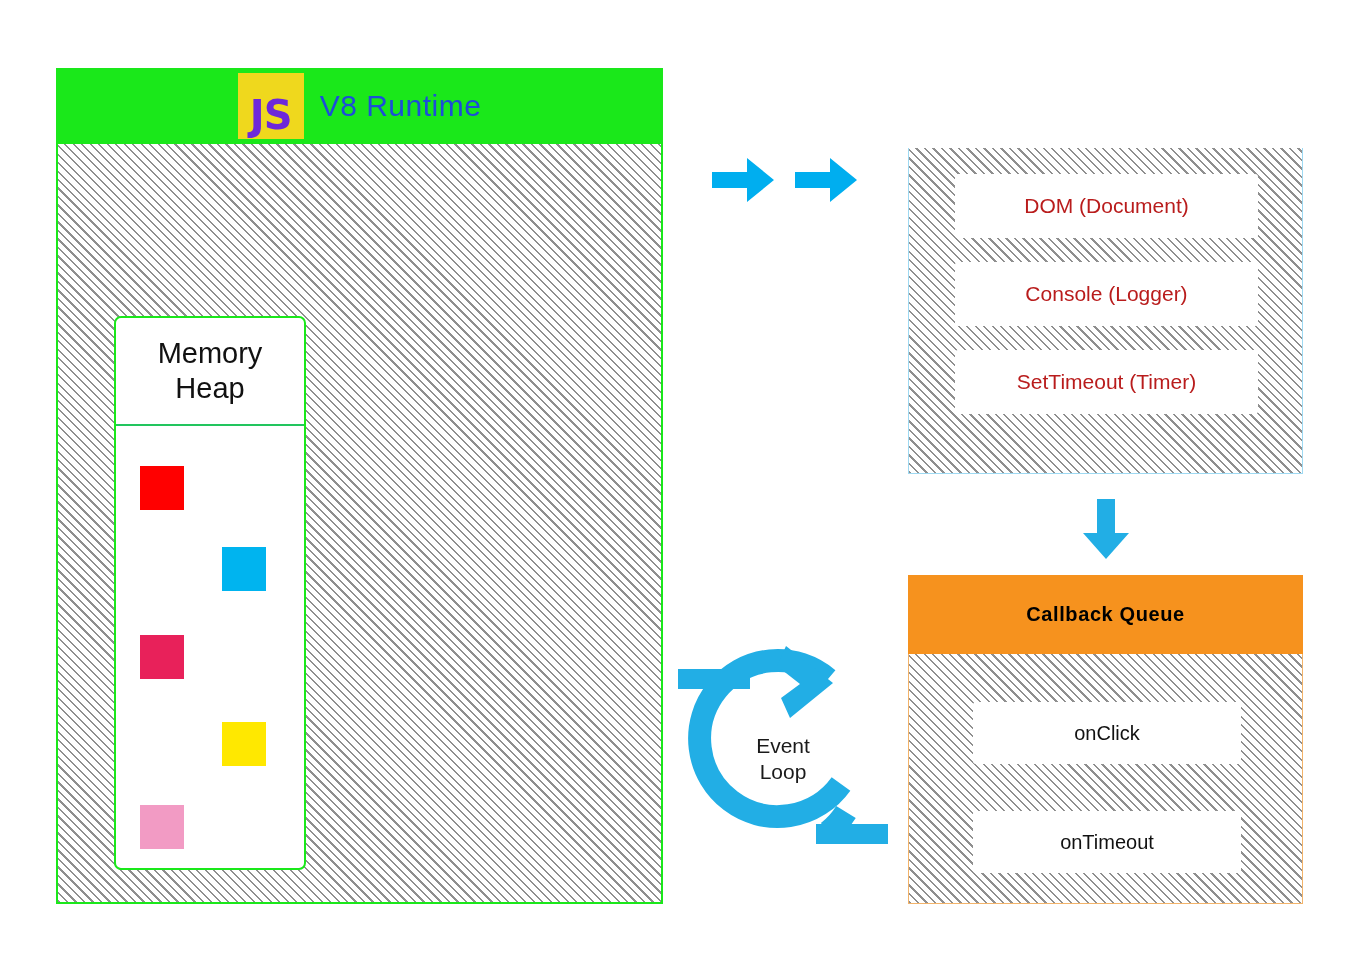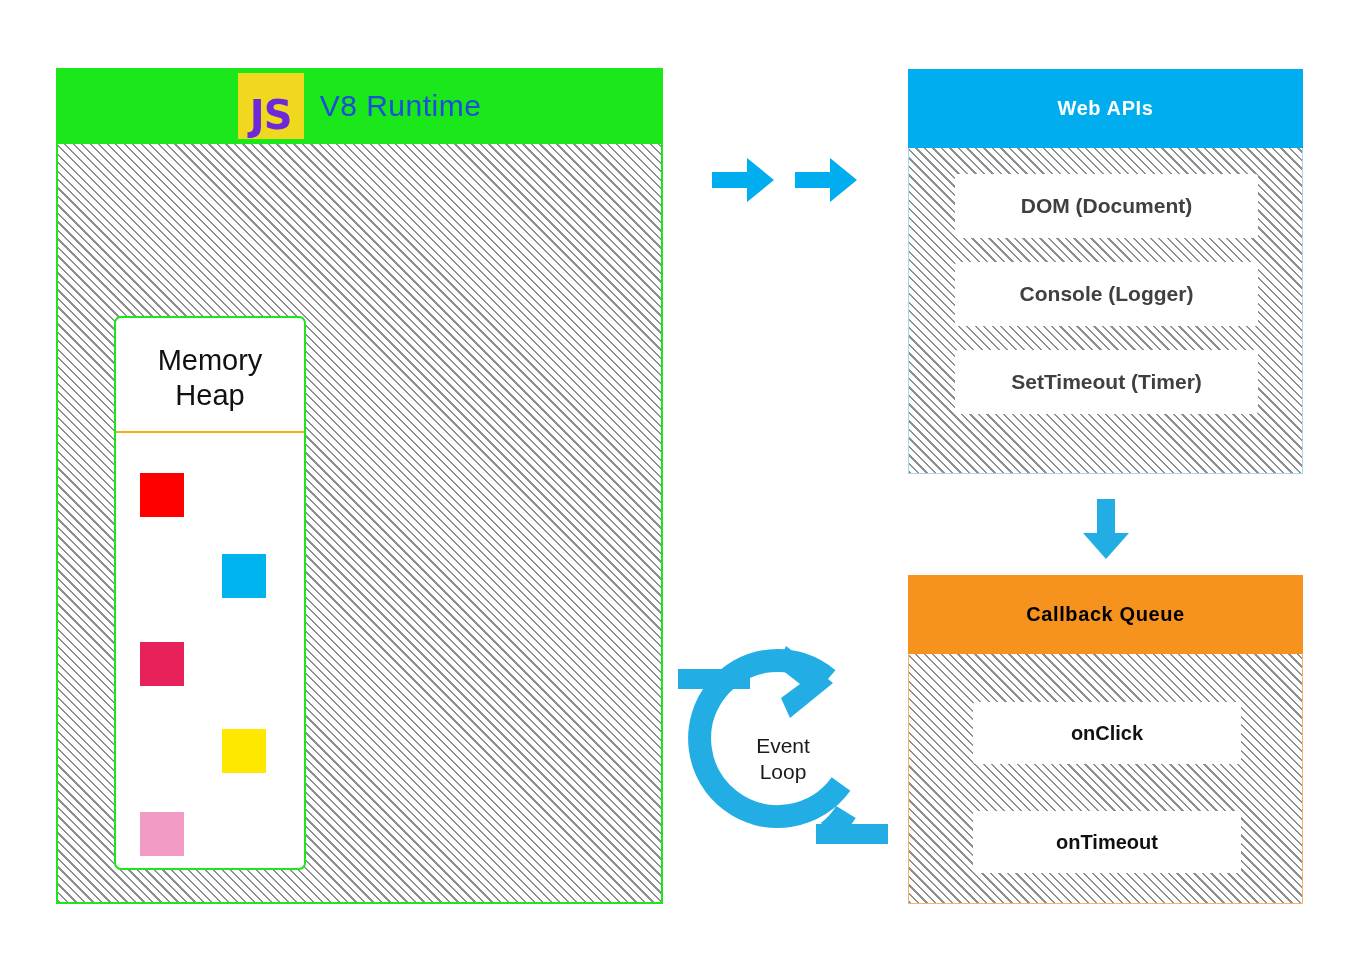--- a/index.html
+++ b/index.html
@@ -47,24 +47,23 @@
     border:2px solid #1AE81A; border-top:none;
   }
 
   
   .inner-box{
     position:absolute; background:#ffffff;
     border:2px solid #1AE81A; border-radius:7px;
     box-sizing:border-box; overflow:hidden;
   }
   .inner-box .ib-head{
-    height:108px; border-bottom:2px solid #eab308;
+    height:108px; border-bottom:2px solid #22c55e;
     display:flex;flex-direction:column;align-items:center;justify-content:center;
     box-sizing:border-box;
-    margin-top:7px;
   }
   .ib-head .ln{font-size:29px;color:#111111;line-height:1.2;}
   .inner-box .ib-body{position:relative;height:calc(100% - 108px);}
 
   #memory-heap{ left:56px; top:172px; width:192px; height:554px; }
   #call-stack { left:359px; top:172px; width:189px; height:554px; }
 
   
   .heap-block{position:absolute;width:44px;height:44px;}
 
@@ -90,41 +89,41 @@
   }
   #webapis-header .ttl{color:#ffffff;font-size:20px;letter-spacing:.6px;font-weight:bold;}
   #webapis-body{
     position:absolute;left:0;top:79px;width:100%;height:326px;
     box-sizing:border-box;border:1px solid #9ED9F2;border-top:none;
   }
   .api-item{
     position:absolute;left:46px;width:303px;height:64px;background:#ffffff;
     display:flex;align-items:center;justify-content:center;border-radius:3px;
   }
-  .api-item .lbl{font-size:21px;color:#404040;font-weight:bold;}
+  .api-item .lbl{font-size:21px;color:#b91c1c;}
 
   
   #queue-panel{
     position:absolute; left:908px; top:575px; width:395px; height:329px;
     box-sizing:border-box;
   }
   #queue-header{
     position:absolute;left:0;top:0;width:100%;height:79px;background:#F6921E;
     display:flex;align-items:center;justify-content:center;
   }
   #queue-header .ttl{color:#000000;font-size:20px;letter-spacing:.6px;font-weight:bold;}
   #queue-body{
     position:absolute;left:0;top:79px;width:100%;height:250px;
     box-sizing:border-box;border:1px solid #F2B36A;border-top:none;
   }
   .queue-item{
     position:absolute;left:64px;width:268px;height:62px;background:#ffffff;
     display:flex;align-items:center;justify-content:center;border-radius:3px;
   }
-  .queue-item .lbl{font-size:20px;color:#111111;font-weight:bold;}
+  .queue-item .lbl{font-size:20px;color:#111111;}
 
   
   .arrow-right{position:absolute;}
   #arrow-down{position:absolute;left:1083px;top:499px;}
   #event-loop{position:absolute;left:678px;top:636px;width:210px;height:238px;}
   #event-loop-label{
     position:absolute;left:0;top:4px;width:210px;height:238px;
     display:flex;flex-direction:column;align-items:center;justify-content:center;
     pointer-events:none;
   }
@@ -163,23 +162,20 @@
 </div>
 
 <svg class="arrow-right" style="left:712px;top:158px;" width="62" height="44" viewBox="0 0 62 44">
   <path d="M0 14 H35 V0 L62 22 L35 44 V30 H0 Z" fill="#00AEEF"></path>
 </svg>
 <svg class="arrow-right" style="left:795px;top:158px;" width="62" height="44" viewBox="0 0 62 44">
   <path d="M0 14 H35 V0 L62 22 L35 44 V30 H0 Z" fill="#00AEEF"></path>
 </svg>
 
 <div id="webapis-panel">
-  <div id="webapis-header">
-    <div class="ttl">Web  APIs</div>
-  </div>
   <div id="webapis-body" class="hatch">
       <div class="api-item" style="top: 26px;">
         <span class="lbl">DOM (Document)</span>
       </div>
       <div class="api-item" style="top: 114px;">
         <span class="lbl">Console (Logger)</span>
       </div>
       <div class="api-item" style="top: 202px;">
         <span class="lbl">SetTimeout (Timer)</span>
       </div>

